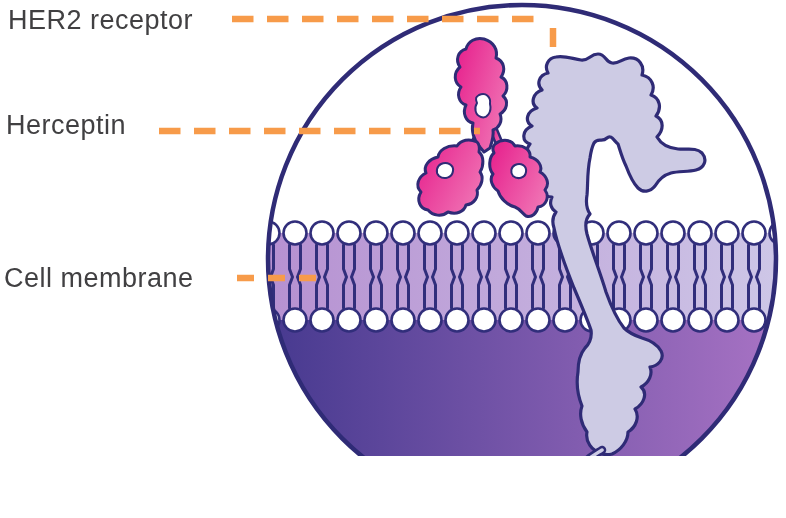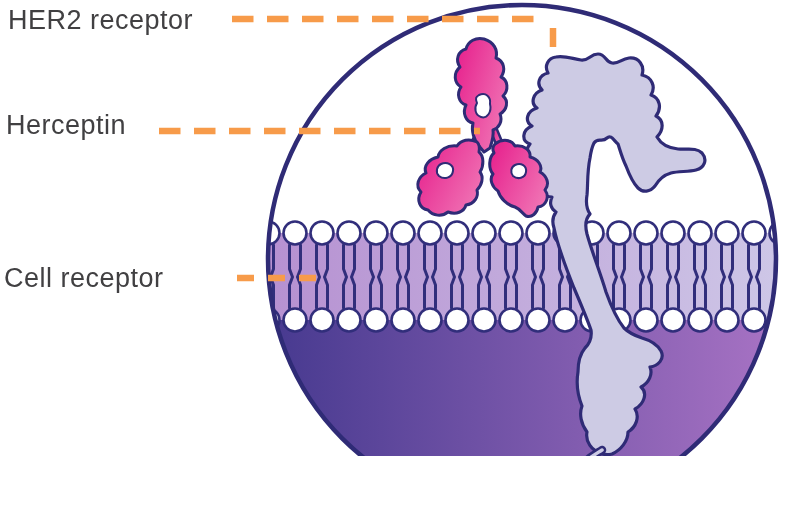--- a/index.html
+++ b/index.html
@@ -156,15 +156,15 @@
     <g stroke="#F79B4A" stroke-width="6.5">
       <line x1="232" y1="19" x2="546" y2="19" stroke-dasharray="21.5 13.5"></line>
       <line x1="553" y1="28" x2="553" y2="47"></line>
       <line x1="159" y1="131" x2="480" y2="131" stroke-dasharray="21.5 13.5"></line>
       <line x1="237" y1="278" x2="320" y2="278" stroke-dasharray="17 14"></line>
     </g>
   </svg>
 
   <div class="label" style="left:8px;top:4px">HER2 receptor</div>
   <div class="label" style="left:6px;top:109px">Herceptin</div>
-  <div class="label" style="left:4px;top:262px">Cell receptor</div>
+  <div class="label" style="left:4px;top:262px">Cell membrane</div>
 
 </div>
 
 </body></html>

